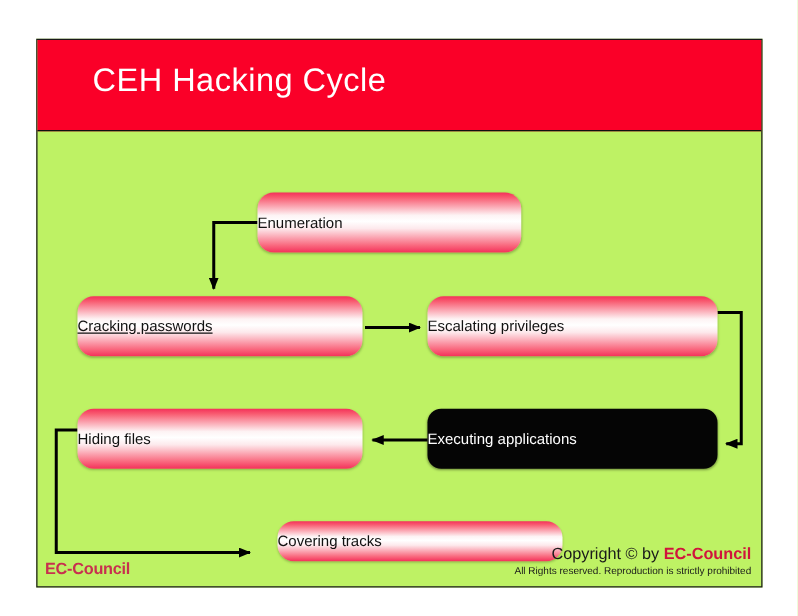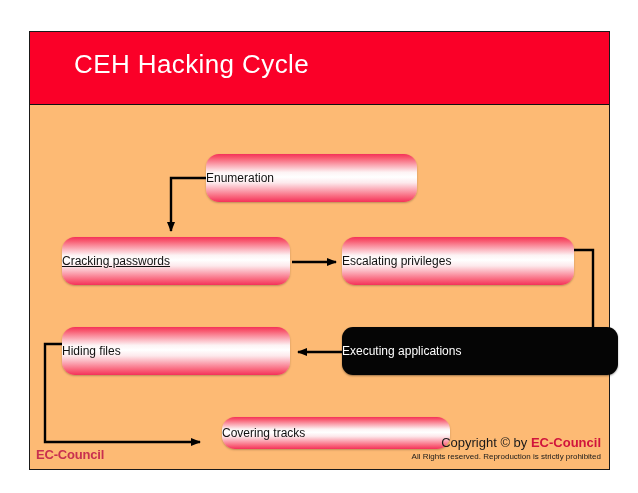--- a/index.html
+++ b/index.html
@@ -4,21 +4,21 @@
 <style>
   html,body{margin:0;padding:0;background:#ffffff;}
   body{
     width:638px;height:493px;overflow:hidden;position:relative;
     font-family:"Liberation Sans","DejaVu Sans",sans-serif;
   }
 
   
   #slide{
     position:absolute;left:29px;top:31px;width:581px;height:439px;
-    border:1px solid #1a1a1a;background:#fdba74;box-sizing:border-box;
+    border:1px solid #1a1a1a;background:#bef264;box-sizing:border-box;
   }
 
   
   #titlebar{
     position:absolute;left:0;top:0;width:100%;height:73px;
     background:#fa0028;box-sizing:border-box;border-bottom:1px solid #111;
   }
   #titletext{
     position:absolute;left:44px;top:17px;
     font-size:26px;color:#ffffff;letter-spacing:.4px;white-space:nowrap;
@@ -48,21 +48,21 @@
   .pill.dark{
     background:#050505;color:#ffffff;border-radius:11px;
     box-shadow:0 1px 2px rgba(0,0,0,.4);
   }
 
   
   #box-enumeration          {left:176px;top:49px; width:211px;height:48px;}
   #box-cracking-passwords   {left:32px; top:132px;width:228px;height:48px;text-decoration:underline;}
   #box-escalating-privileges{left:312px;top:132px;width:232px;height:48px;}
   #box-hiding-files         {left:32px; top:222px;width:228px;height:48px;}
-  #box-executing-applications{left:312px;top:222px;width:276px;height:48px;}
+  #box-executing-applications{left:312px;top:222px;width:232px;height:48px;}
   #box-covering-tracks      {left:192px;top:312px;width:228px;height:32px;}
 
   
   #wires{position:absolute;left:0;top:0;width:579px;height:364px;overflow:visible;}
 
   
   #logo{
     position:absolute;left:6px;bottom:7px;
     font-size:13px;color:#c8304f;font-weight:bold;letter-spacing:-.2px;
   }

